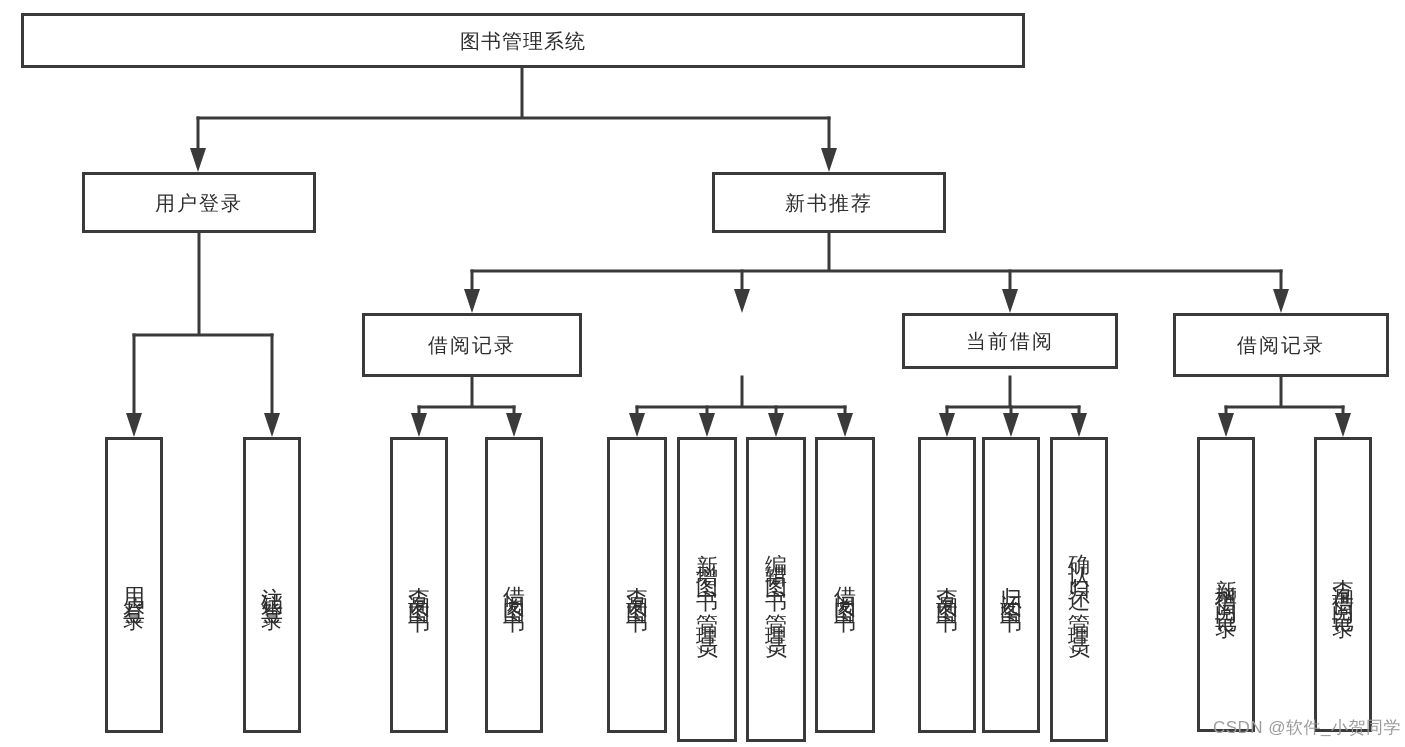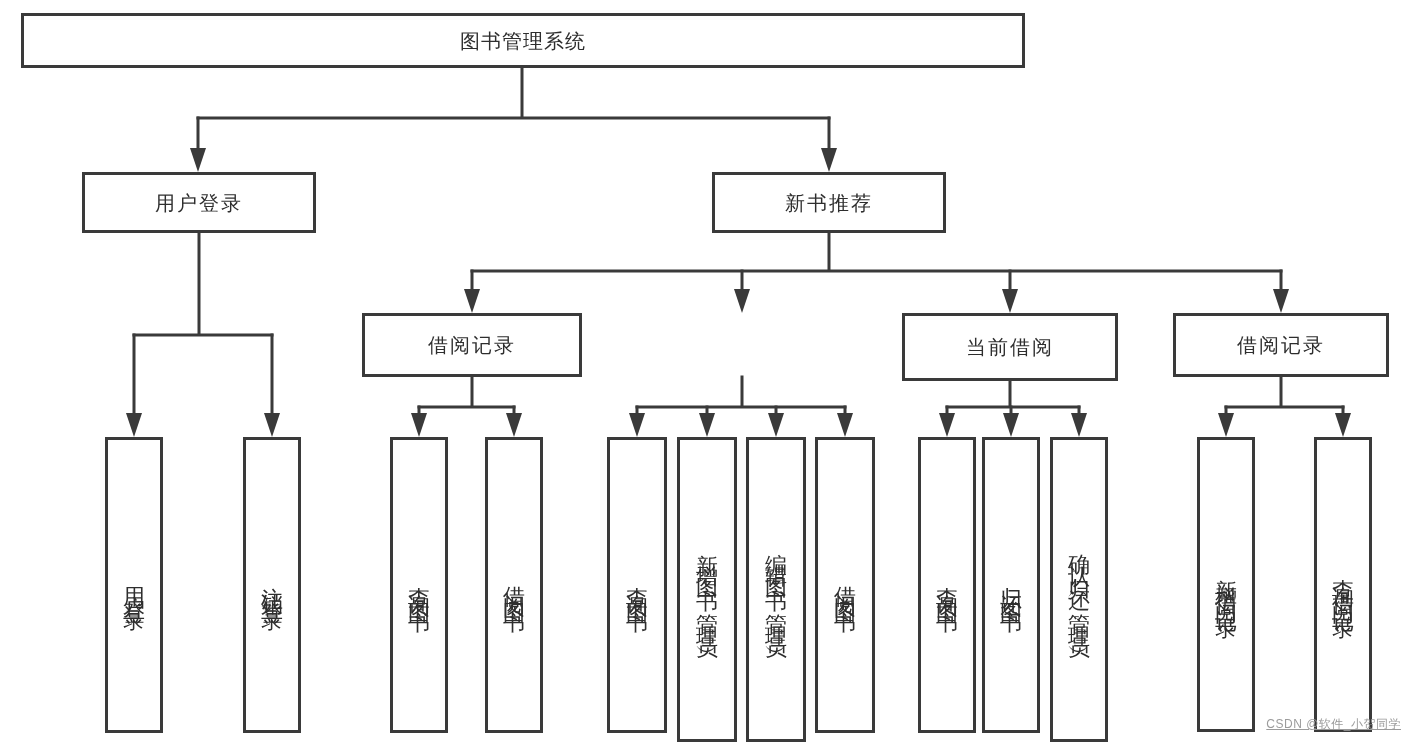--- a/index.html
+++ b/index.html
@@ -39,25 +39,24 @@
     font-size:22px;
     letter-spacing:8px;
     line-height:1;
     white-space:nowrap;
   }
   .node.v.admin span{letter-spacing:12px;}
   .watermark{
     position:absolute;
     right:4px;
     top:716px;
-    font-size:12px;
+    font-size:17px;
     letter-spacing:0.5px;
     color:var(--wm);
     white-space:nowrap;
-    text-decoration:underline;
   }
 </style>
 </head>
 <body>
 
 <div class="canvas">
 
   <svg class="wires" viewBox="0 0 1405 747" xmlns="http://www.w3.org/2000/svg">
     <g style="stroke:var(--line)" stroke-width="3" fill="none" stroke-linecap="square">
 
@@ -108,21 +107,21 @@
   <div class="node h" style="left:82px;top:172px;width:234px;height:61px">
     <span>用户登录</span>
   </div>
   <div class="node h" style="left:712px;top:172px;width:234px;height:61px">
     <span>新书推荐</span>
   </div>
 
   <div class="node h" style="left:362px;top:313px;width:220px;height:64px">
     <span>借阅记录</span>
   </div>
-  <div class="node h" style="left:902px;top:313px;width:216px;height:68px">
+  <div class="node h" style="left:902px;top:313px;width:216px;height:56px">
     <span>当前借阅</span>
   </div>
   <div class="node h" style="left:1173px;top:313px;width:216px;height:64px">
     <span>借阅记录</span>
   </div>
 
   <div class="node v" style="left:105px;top:437px;width:58px;height:296px">
     <span>用户登录</span>
   </div>
   <div class="node v" style="left:243px;top:437px;width:58px;height:296px">

